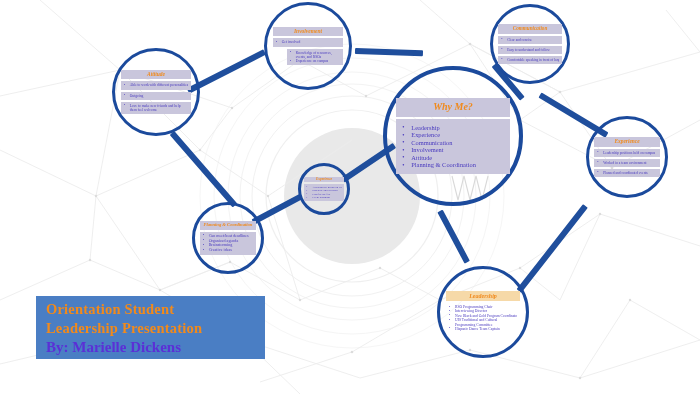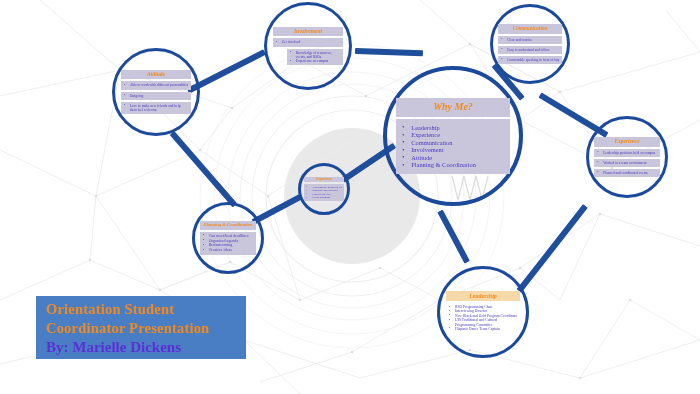--- a/index.html
+++ b/index.html
@@ -60,21 +60,21 @@
 
   #b-leadership{left:437px;top:266px;width:92px;height:92px;}
   #b-leadership .ttl{background:#f6d9a8;font-size:6px;}
   #b-leadership .box{background:transparent;font-size:3.7px;}
 
   #b-small{left:298px;top:163px;width:52px;height:52px;}
   #b-small .ttl{font-size:3.4px;padding:1px;}
   #b-small .box{font-size:2.9px;padding:1.5px 2px;}
 
   
-  #title-card{position:absolute;left:36px;top:296px;width:210px;height:63px;
+  #title-card{position:absolute;left:36px;top:296px;width:229px;height:63px;
               background:#4a7ec4;padding:4px 10px 16px 10px;box-sizing:border-box;}
   #title-card .l1,#title-card .l2{color:#f18a1c;font-weight:bold;font-size:14.5px;
               line-height:19px;letter-spacing:.2px;}
   #title-card .l3{color:#5b2fd6;font-weight:bold;font-size:15px;line-height:19px;}
 </style>
 </head>
 <body>
 
 <div id="stage">
 
@@ -284,17 +284,17 @@
           <li>Schedule and delegate</li>
           <li>Plan for the fall</li>
           <li>Event planning</li>
         </ul>
       </div>
     </div>
   </div>
 
   <div id="title-card">
     <div class="l1">Orientation Student</div>
-    <div class="l2">Coordinator Presentation</div>
+    <div class="l2">Leadership Presentation</div>
     <div class="l3">By: Marielle Dickens</div>
   </div>
 
 </div>
 
 </body></html>

